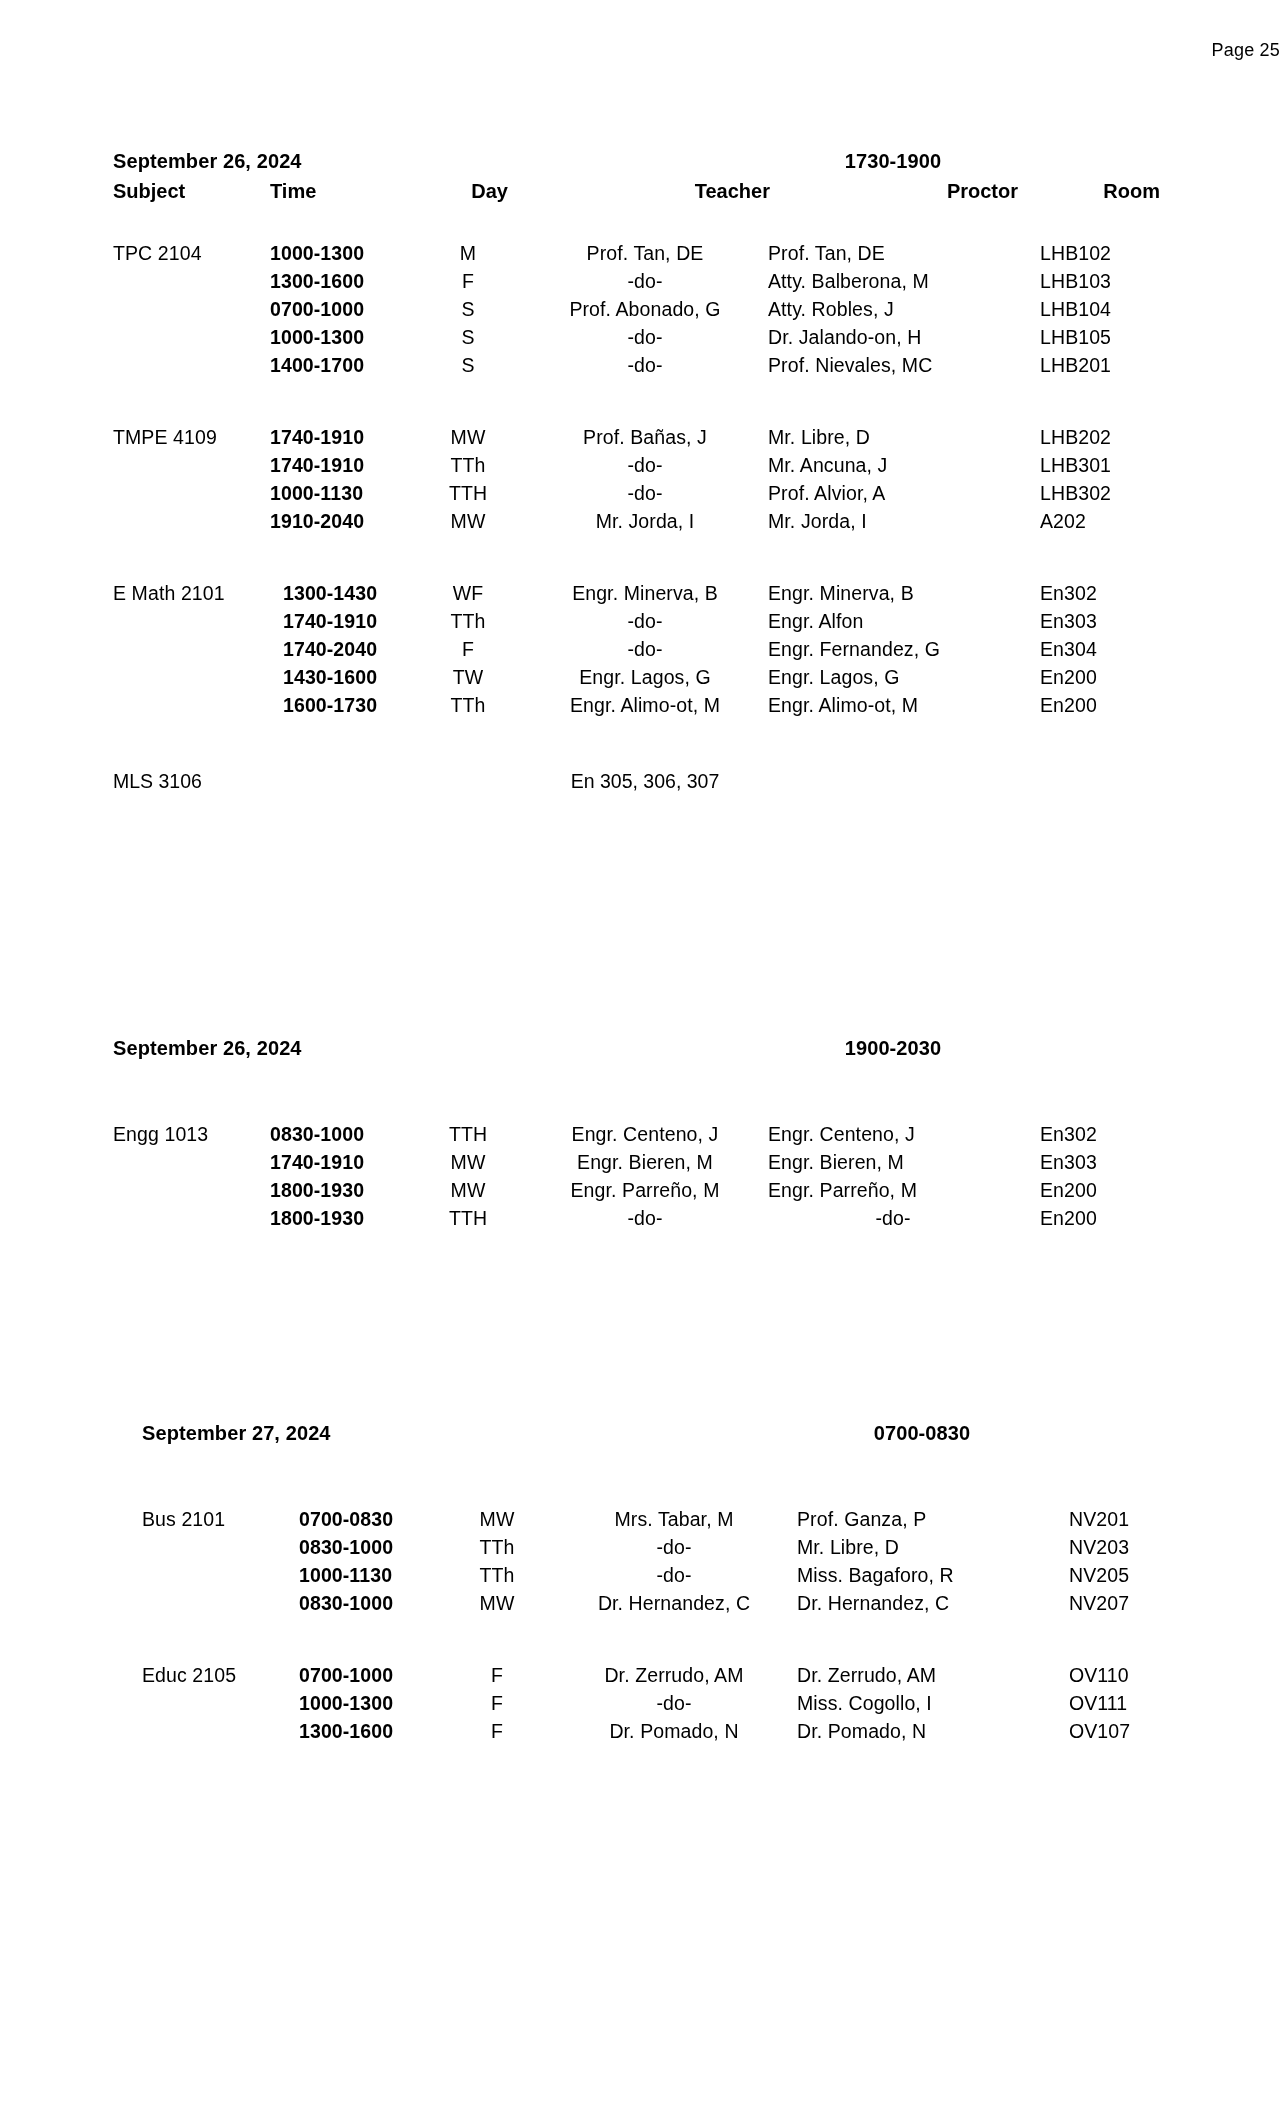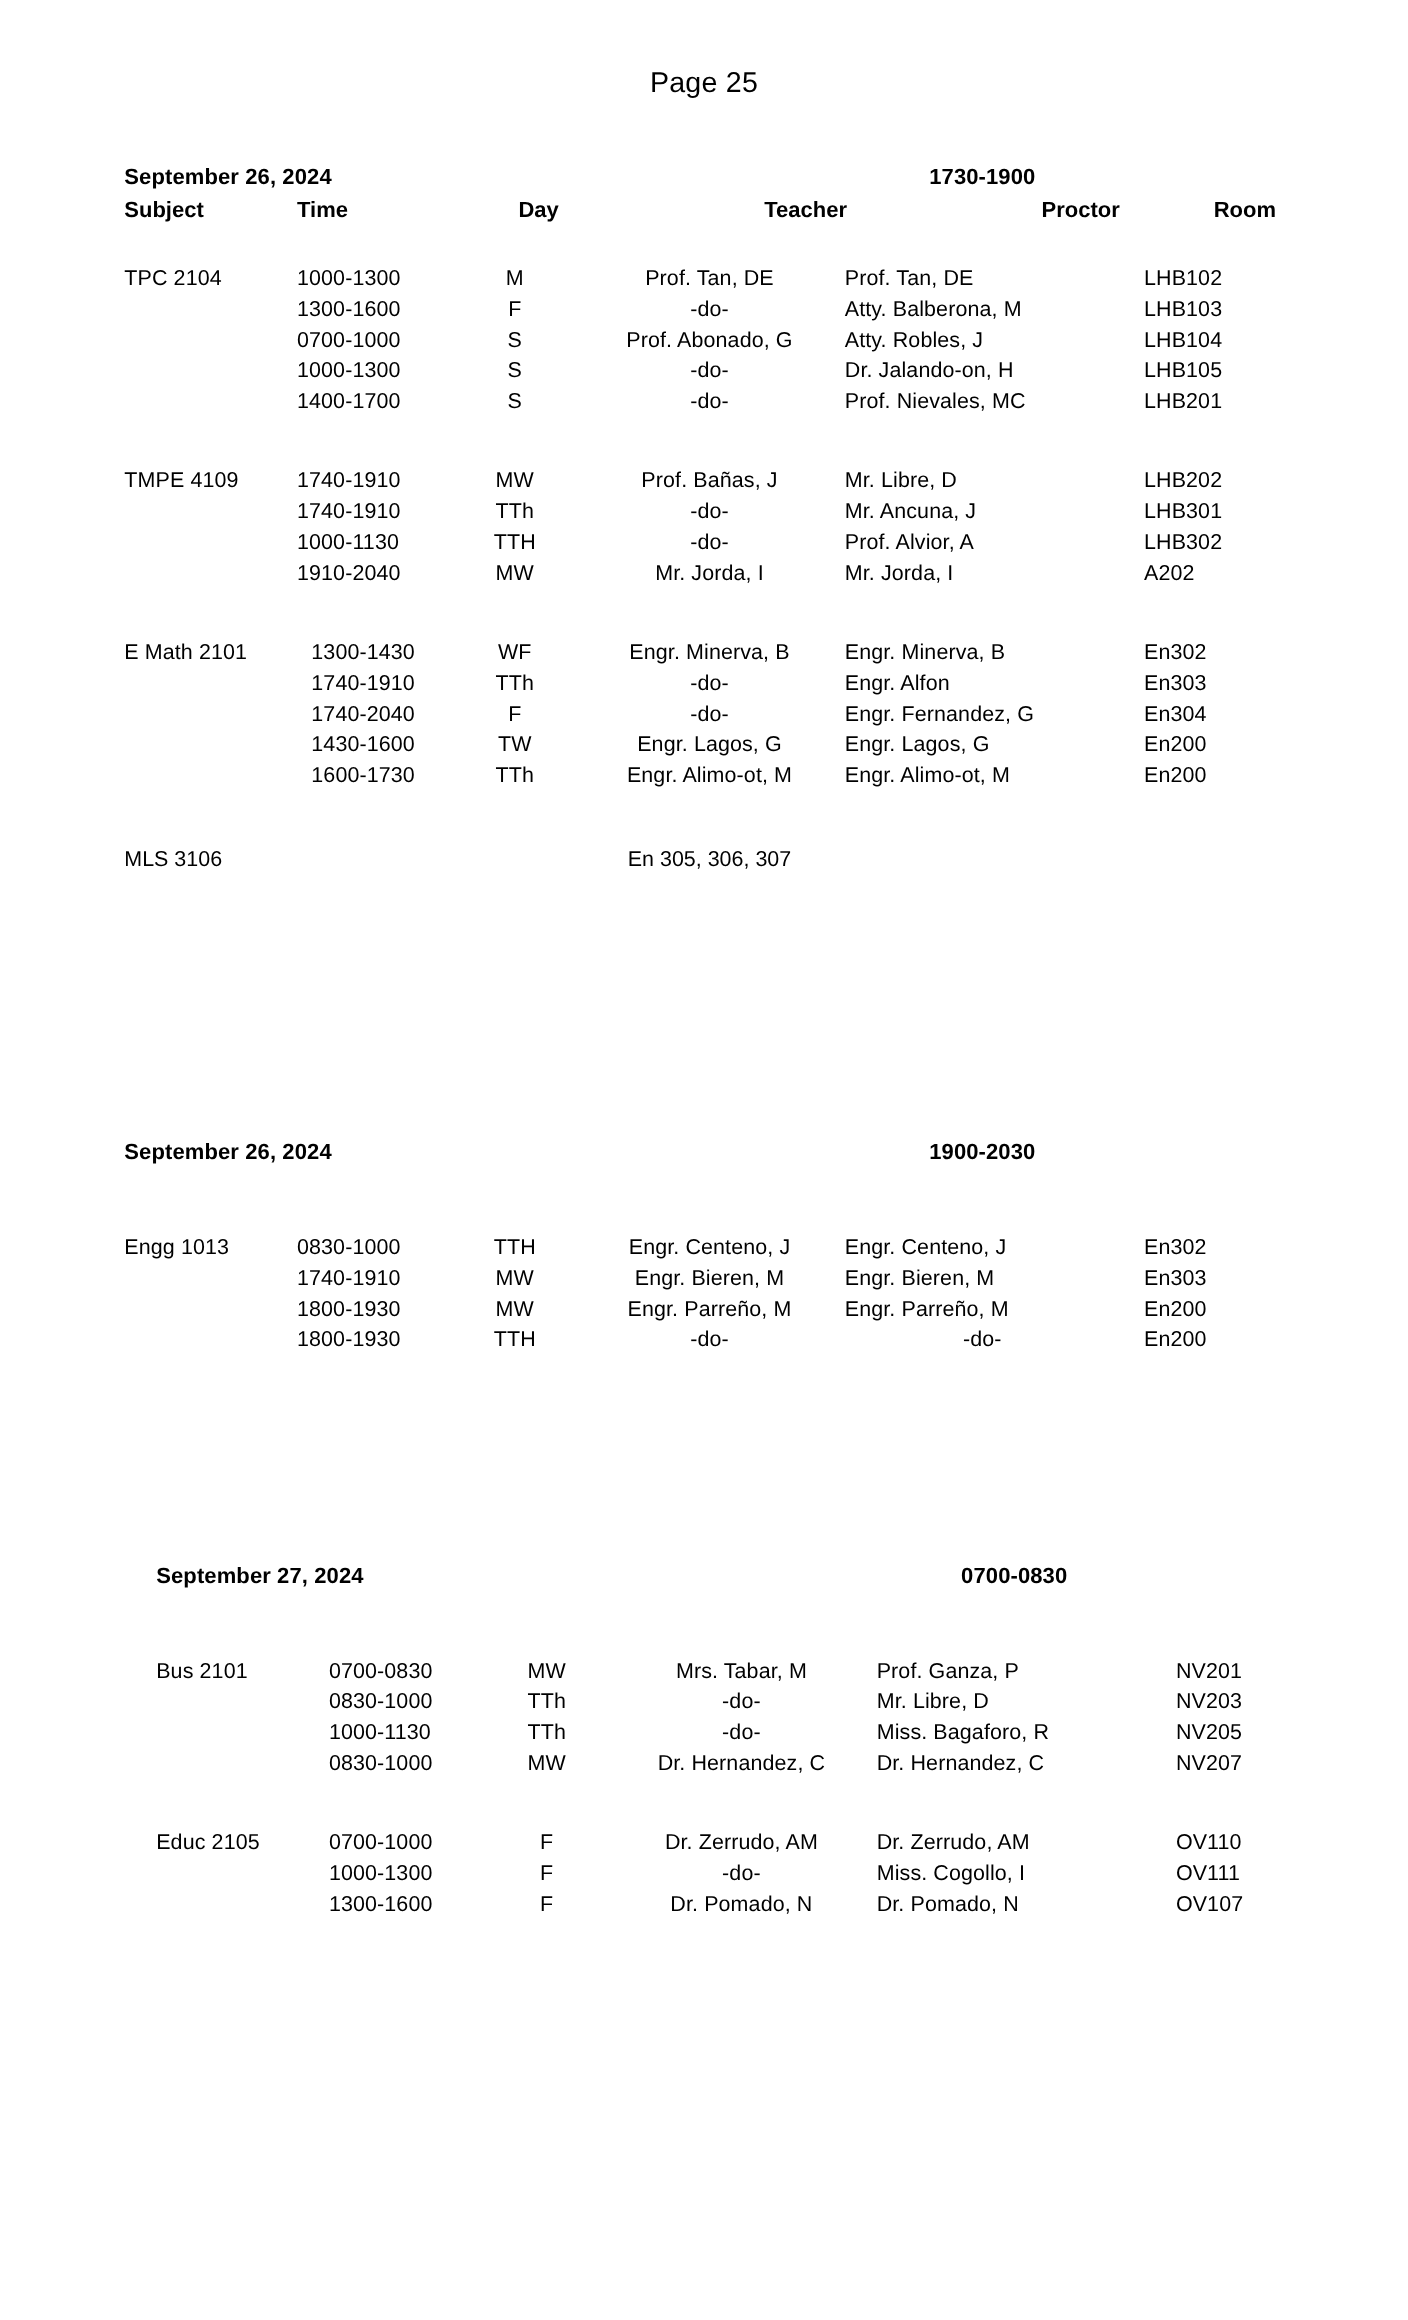--- a/index.html
+++ b/index.html
@@ -17,25 +17,25 @@
     width: 1280px;
     height: 2109px;
     background: #ffffff;
     margin: 0 auto;
     overflow: hidden;
   }
 
   
   .page-number {
     position: absolute;
-    top: 60px;
+    top: 40px;
     left: 0;
     width: 1280px;
-    text-align: center;
-    font-size: 26px;
+    text-align: right;
+    font-size: 18px;
     letter-spacing: 0.2px;
   }
 
   
   .section {
     position: absolute;
     left: 0;
     width: 1280px;
   }
 
@@ -94,21 +94,21 @@
     height: 28px;
   }
   .row > span {
     position: absolute;
     top: 0;
     font-size: 19.5px;
     white-space: nowrap;
     letter-spacing: 0.1px;
   }
   .c-subject { left: 113px; }
-  .c-time    { left: 270px; width: 140px; text-align: left; }
+  .c-time    { left: 270px; width: 140px; text-align: left; font-weight: bold; }
   .c-day     { left: 428px; width: 80px;  text-align: center; }
   .c-teacher { left: 520px; width: 250px; text-align: center; }
   .c-proctor { left: 768px; width: 250px; text-align: left; }
   .c-proctor.center { text-align: center; }
   .c-room    { left: 1040px; width: 120px; text-align: left; }
 
   
   .rows.indent-time .c-time { left: 283px; }
 
   

